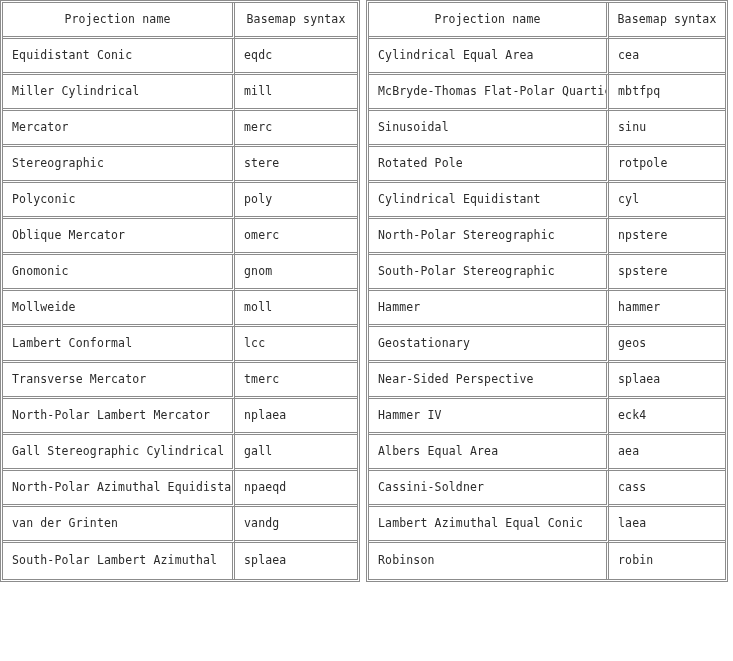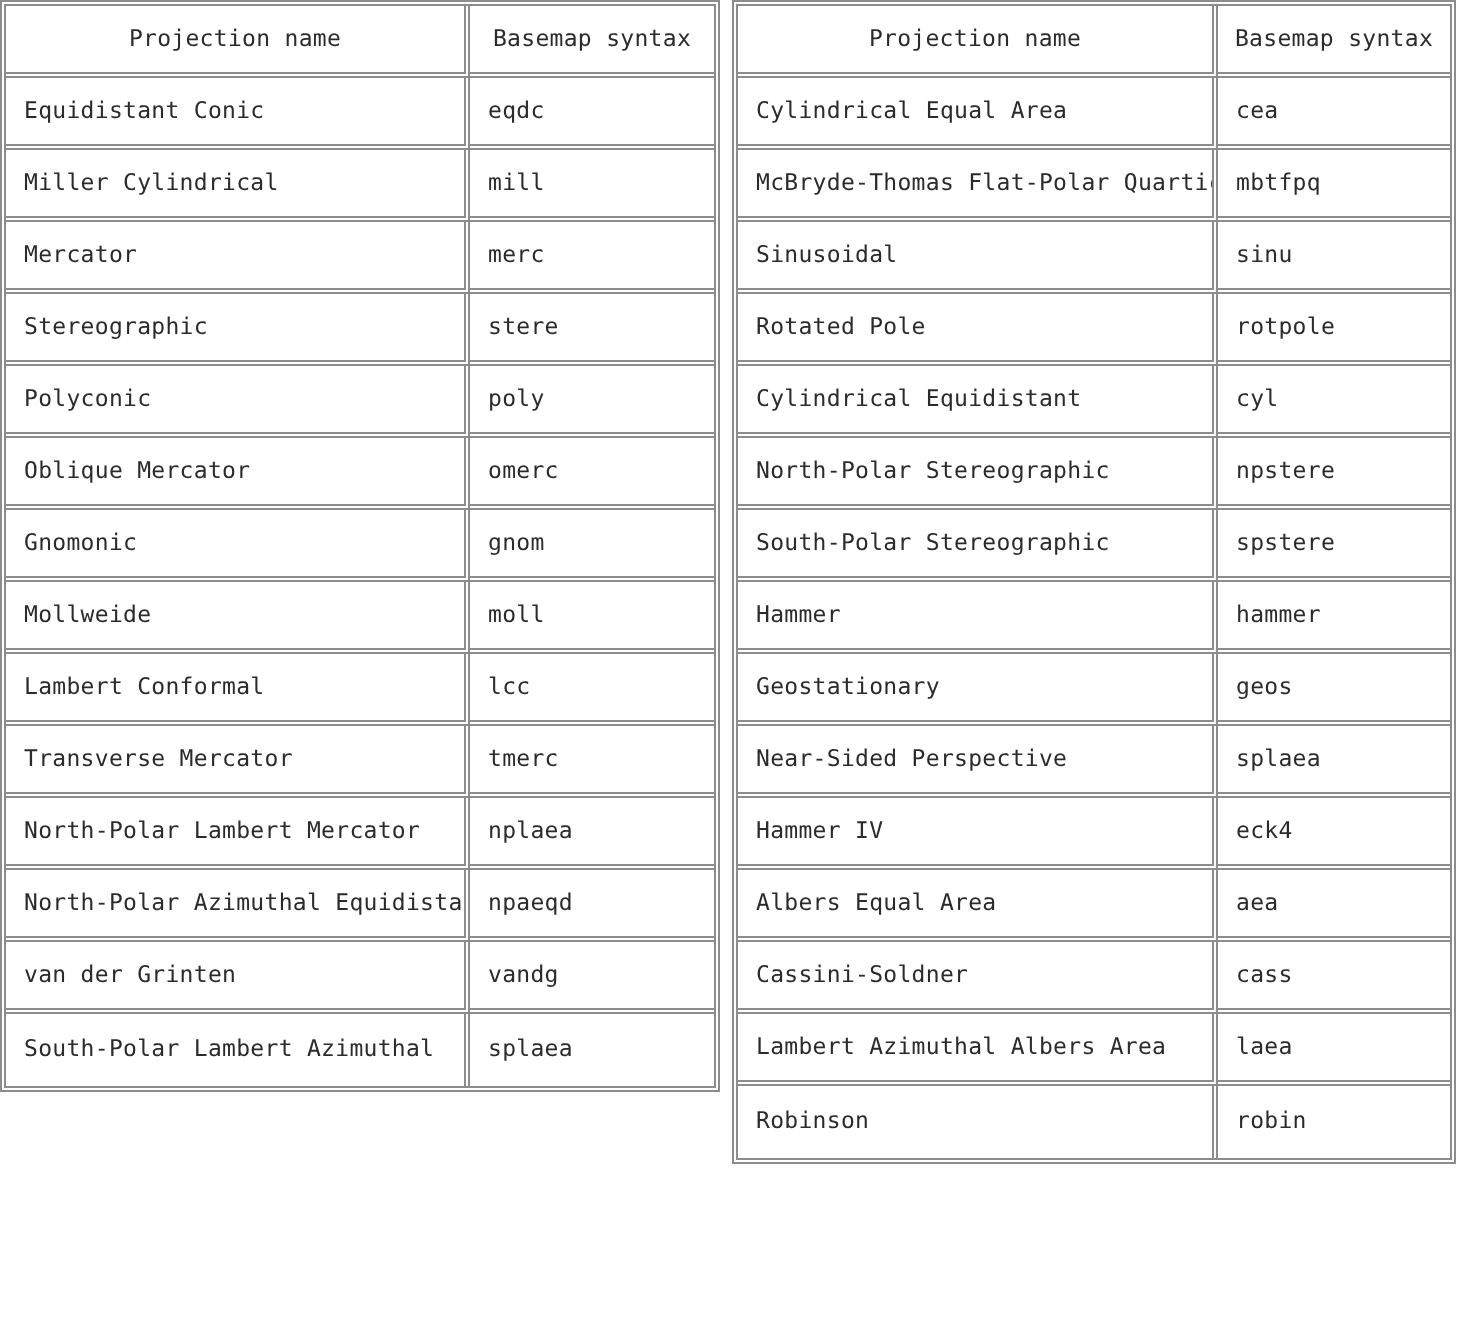--- a/index.html
+++ b/index.html
@@ -131,20 +131,24 @@
         </tr>
         <tr>
           <td>Transverse Mercator</td>
           <td>tmerc</td>
         </tr>
         <tr>
           <td>North-Polar Lambert Mercator</td>
           <td>nplaea</td>
         </tr>
         <tr>
+          <td>Gall Stereographic Cylindrical</td>
+          <td>gall</td>
+        </tr>
+        <tr>
           <td>North-Polar Azimuthal Equidistant</td>
           <td>npaeqd</td>
         </tr>
         <tr>
           <td>van der Grinten</td>
           <td>vandg</td>
         </tr>
         <tr>
           <td>South-Polar Lambert Azimuthal</td>
           <td>splaea</td>
@@ -210,21 +214,21 @@
         </tr>
         <tr>
           <td>Albers Equal Area</td>
           <td>aea</td>
         </tr>
         <tr>
           <td>Cassini-Soldner</td>
           <td>cass</td>
         </tr>
         <tr>
-          <td>Lambert Azimuthal Albers Area</td>
+          <td>Lambert Azimuthal Equal Conic</td>
           <td>laea</td>
         </tr>
         <tr>
           <td>Robinson</td>
           <td>robin</td>
         </tr>
       </tbody>
   </table>
 
 </div>

